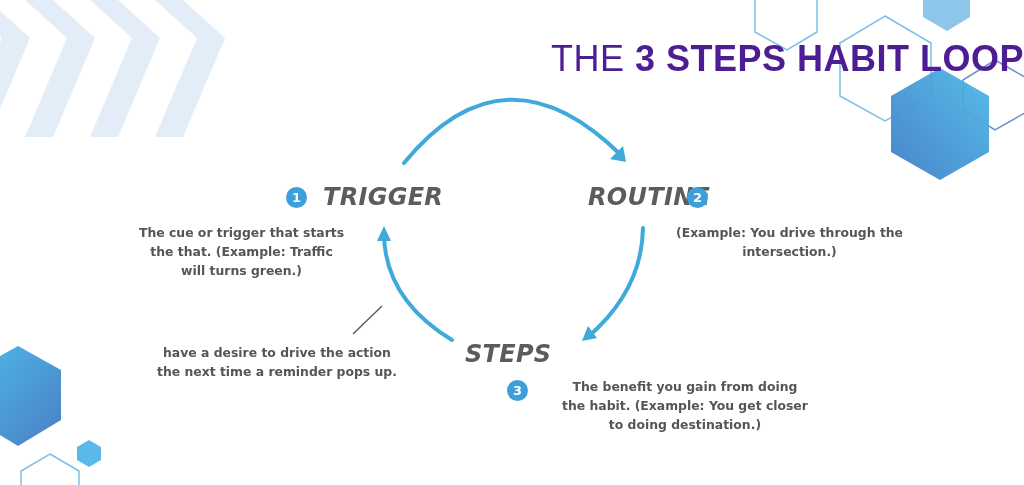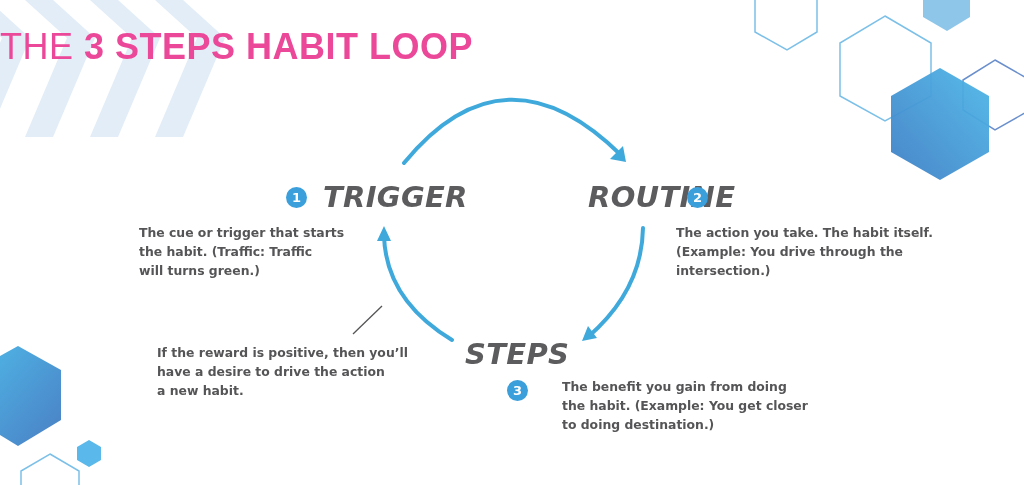--- a/index.html
+++ b/index.html
@@ -16,38 +16,38 @@
     }
     .layer {
       position: absolute;
       left: 0; top: 0;
       width: 1024px; height: 485px;
     }
     .title {
       position: absolute;
       left: 0;
       width: 1024px;
-      top: 25px;
-      text-align: left;
+      top: 37px;
+      text-align: right;
       font-family: "Liberation Sans", sans-serif;
       font-size: 36px;
       letter-spacing: 0.5px;
-      color: #ec4899;
+      color: #4c1d95;
       line-height: 44px;
       white-space: nowrap;
     }
     .title .light { font-weight: normal; }
     .title .bold { font-weight: bold; }
 
     .step-label {
       position: absolute;
       font-family: "DejaVu Sans", sans-serif;
       font-weight: bold;
       font-style: italic;
-      font-size: 29px;
+      font-size: 24px;
       color: #5c5c5e;
       letter-spacing: 0.3px;
       line-height: 28px;
       white-space: nowrap;
     }
     .badge {
       position: absolute;
       width: 21px; height: 21px;
       border-radius: 50%;
       background: #3b9fdb;
@@ -59,21 +59,21 @@
       text-align: center;
     }
     .desc {
       position: absolute;
       font-family: "DejaVu Sans", sans-serif;
       font-weight: bold;
       font-size: 12.4px;
       color: #555557;
       line-height: 19px;
     }
-    .desc div { white-space: nowrap; }
+    .desc div { white-space: nowrap; text-align: center; }
   </style>
 </head>
 <body>
 
 <svg class="layer" viewBox="0 0 1024 485" width="1024" height="485">
   <defs>
     <linearGradient id="hexGradBig" x1="0" y1="1" x2="1" y2="0">
       <stop offset="0" stop-color="#3f7fc6"></stop>
       <stop offset="1" stop-color="#4fb8e8"></stop>
     </linearGradient>
@@ -132,37 +132,35 @@
 </svg>
 
 <div class="title">
   <span class="light">THE </span><span class="bold">3 STEPS HABIT LOOP</span>
 </div>
 
 <div class="badge" style="left:286px; top:187px;">1</div>
 <div class="step-label" style="left:323px; top:183px;">TRIGGER</div>
 <div class="desc" style="left:139px; top:223px;">
   <div>The cue or trigger that starts</div>
-  <div>the habit. (Traffic: Traffic</div>
+  <div>the that. (Example: Traffic</div>
   <div>will turns green.)</div>
 </div>
 
 <div class="step-label" style="left:588px; top:183px;">ROUTINE</div>
 <div class="badge" style="left:687px; top:187px;">2</div>
 <div class="desc" style="left:676px; top:223px;">
-  <div>The action you take. The habit itself.</div>
   <div>(Example: You drive through the</div>
   <div>intersection.)</div>
 </div>
 
 <div class="step-label" style="left:465px; top:340px;">STEPS</div>
 <div class="badge" style="left:507px; top:380px;">3</div>
 <div class="desc" style="left:562px; top:377px;">
   <div>The benefit you gain from doing</div>
   <div>the habit. (Example: You get closer</div>
   <div>to doing destination.)</div>
 </div>
 
 <div class="desc" style="left:157px; top:343px;">
-  <div>If the reward is positive, then you’ll</div>
   <div>have a desire to drive the action</div>
-  <div>a new habit.</div>
+  <div>the next time a reminder pops up.</div>
 </div>
 
 </body></html>

